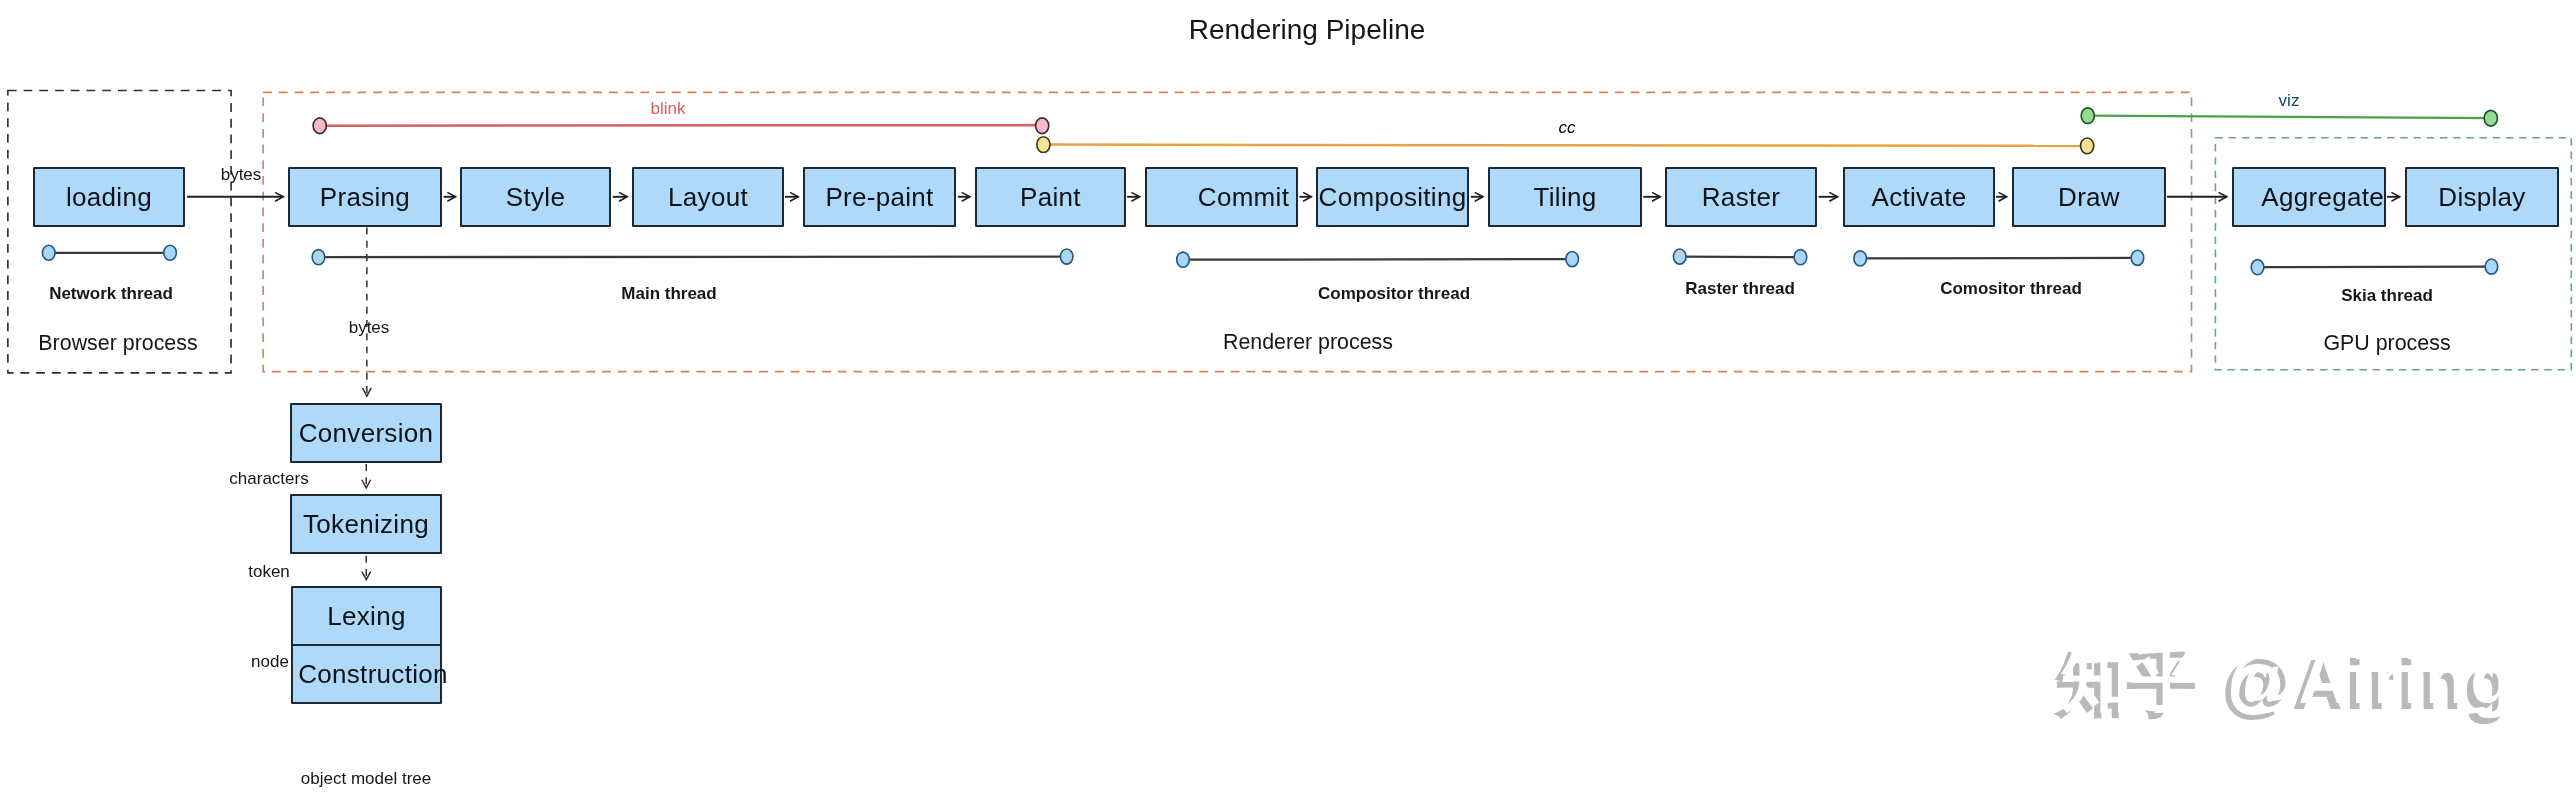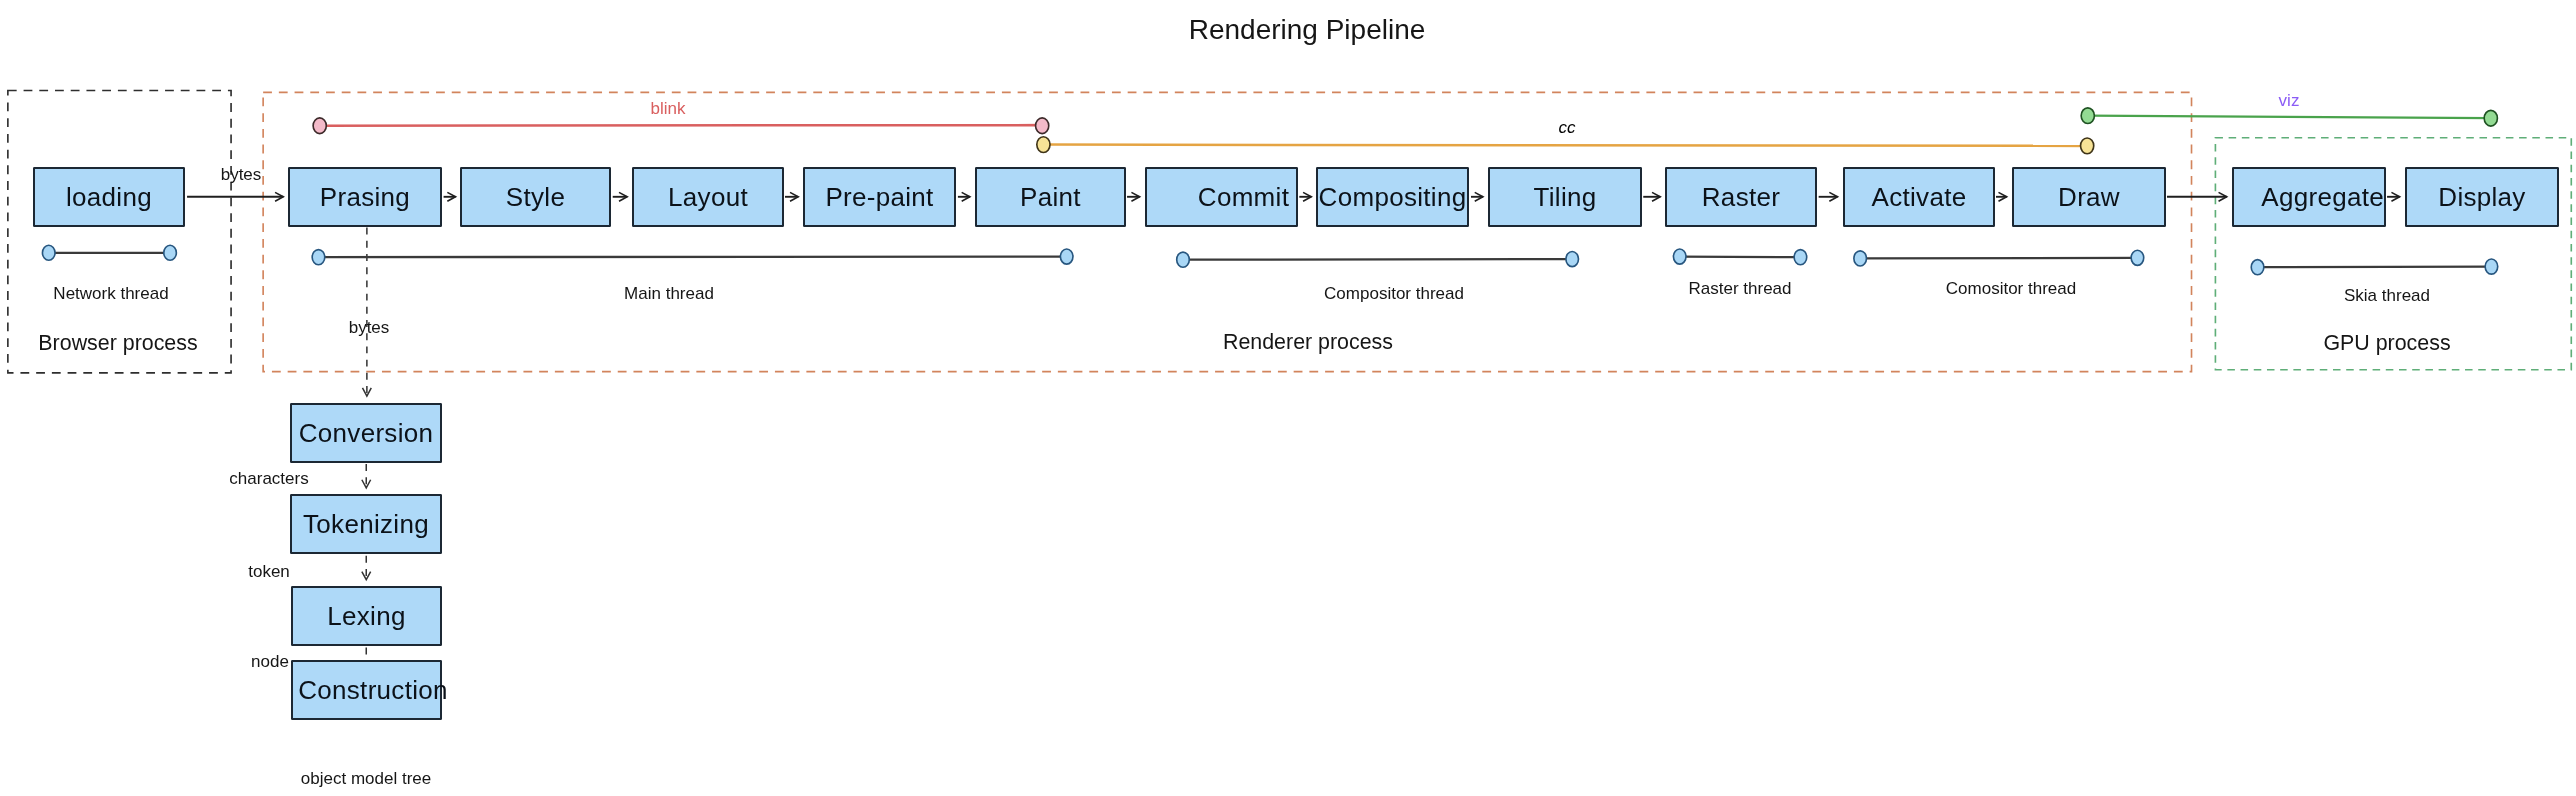--- a/index.html
+++ b/index.html
@@ -5,25 +5,25 @@
   html,body{margin:0;padding:0;background:#ffffff;}
   #canvas{position:relative;width:2576px;height:796px;background:#ffffff;
           font-family:"Liberation Sans",sans-serif;overflow:hidden;}
   svg.layer{position:absolute;left:0;top:0;}
   .node{position:absolute;box-sizing:border-box;background:#aed9f8;border:2.5px solid #1c2834;
         border-radius:1.3px;display:flex;align-items:center;justify-content:center;
         font-size:26px;color:#0c1219;letter-spacing:0.3px;}
   .lbl{position:absolute;transform:translate(-50%,-50%);white-space:nowrap;color:#161616;}
   .lbl.title{font-size:28px;}
   .lbl.proc{font-size:21.4px;}
-  .lbl.thread{font-size:17px;}
+  .lbl.thread{font-size:17px;font-weight:bold;}
   .lbl.edge{font-size:17px;}
   .lbl.c-blink{color:#d95f5f;}
   .lbl.c-cc{color:#000000;font-style:italic;}
-  .lbl.c-viz{color:#8b5cf6;}
+  .lbl.c-viz{color:#0c4a6e;}
   .watermark{position:absolute;transform:translate(-50%,-50%);font-size:70px;font-weight:700;
              color:#ffffff;text-shadow:-6.3px 6.3px 0 #b9b9b9;white-space:nowrap;letter-spacing:2.5px;}
 </style>
 </head>
 <body>
 
 <div id="canvas">
 
   <svg class="layer" width="2576" height="796" viewBox="0 0 4096 1266">
     <defs>
@@ -151,21 +151,21 @@
 
   <div class="node" style="left:290px;top:403px;width:152px;height:60px;">
       <span>Conversion</span>
     </div>
   <div class="node" style="left:290px;top:494px;width:152px;height:60px;">
       <span>Tokenizing</span>
     </div>
   <div class="node" style="left:291px;top:586px;width:151px;height:60px;">
       <span>Lexing</span>
     </div>
-  <div class="node" style="left:291px;top:660px;width:151px;height:60px;padding-left:13px;">
+  <div class="node" style="left:291px;top:644px;width:151px;height:60px;padding-left:13px;">
       <span>Construction</span>
     </div>
 
   <div class="lbl edge" style="left:241px;top:175px;">bytes</div>
   <div class="lbl edge c-blink" style="left:668px;top:109px;">blink</div>
   <div class="lbl edge c-cc" style="left:1567px;top:128px;">cc</div>
   <div class="lbl edge c-viz" style="left:2289px;top:101px;">viz</div>
   <div class="lbl edge" style="left:369px;top:328px;">bytes</div>
   <div class="lbl edge" style="left:269px;top:479px;">characters</div>
   <div class="lbl edge" style="left:269px;top:572px;">token</div>
@@ -176,15 +176,16 @@
   <div class="lbl thread" style="left:669px;top:294px;">Main thread</div>
   <div class="lbl thread" style="left:1394px;top:294px;">Compositor thread</div>
   <div class="lbl thread" style="left:1740px;top:289px;">Raster thread</div>
   <div class="lbl thread" style="left:2003px;top:289px;margin-left:8px;">Comositor thread</div>
   <div class="lbl thread" style="left:2387px;top:296px;">Skia thread</div>
 
   <div class="lbl proc" style="left:118px;top:343px;">Browser process</div>
   <div class="lbl proc" style="left:1308px;top:342px;">Renderer process</div>
   <div class="lbl proc" style="left:2387px;top:343px;">GPU process</div>
 
+  <div class="watermark" style="left:2288px;top:680px;">知乎 @Airing</div>
 
 </div>
 
 
 </body></html>

